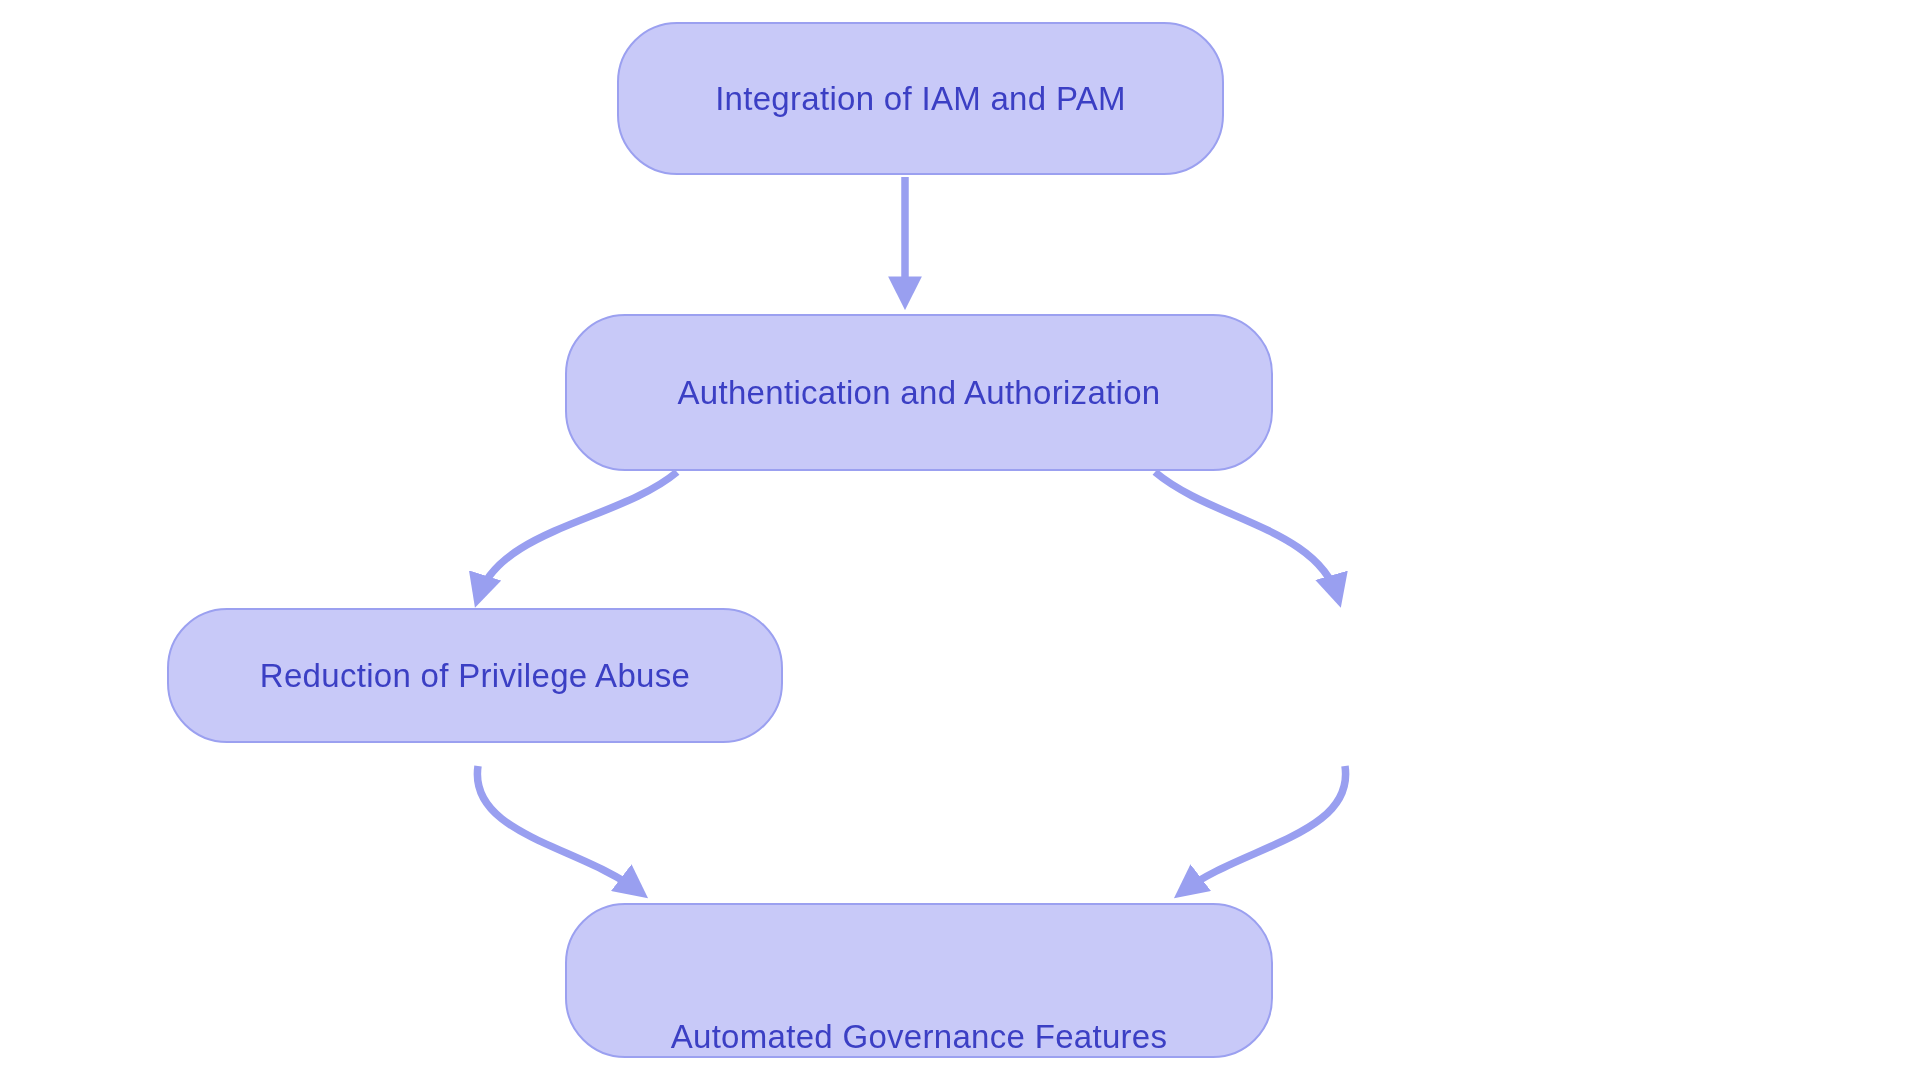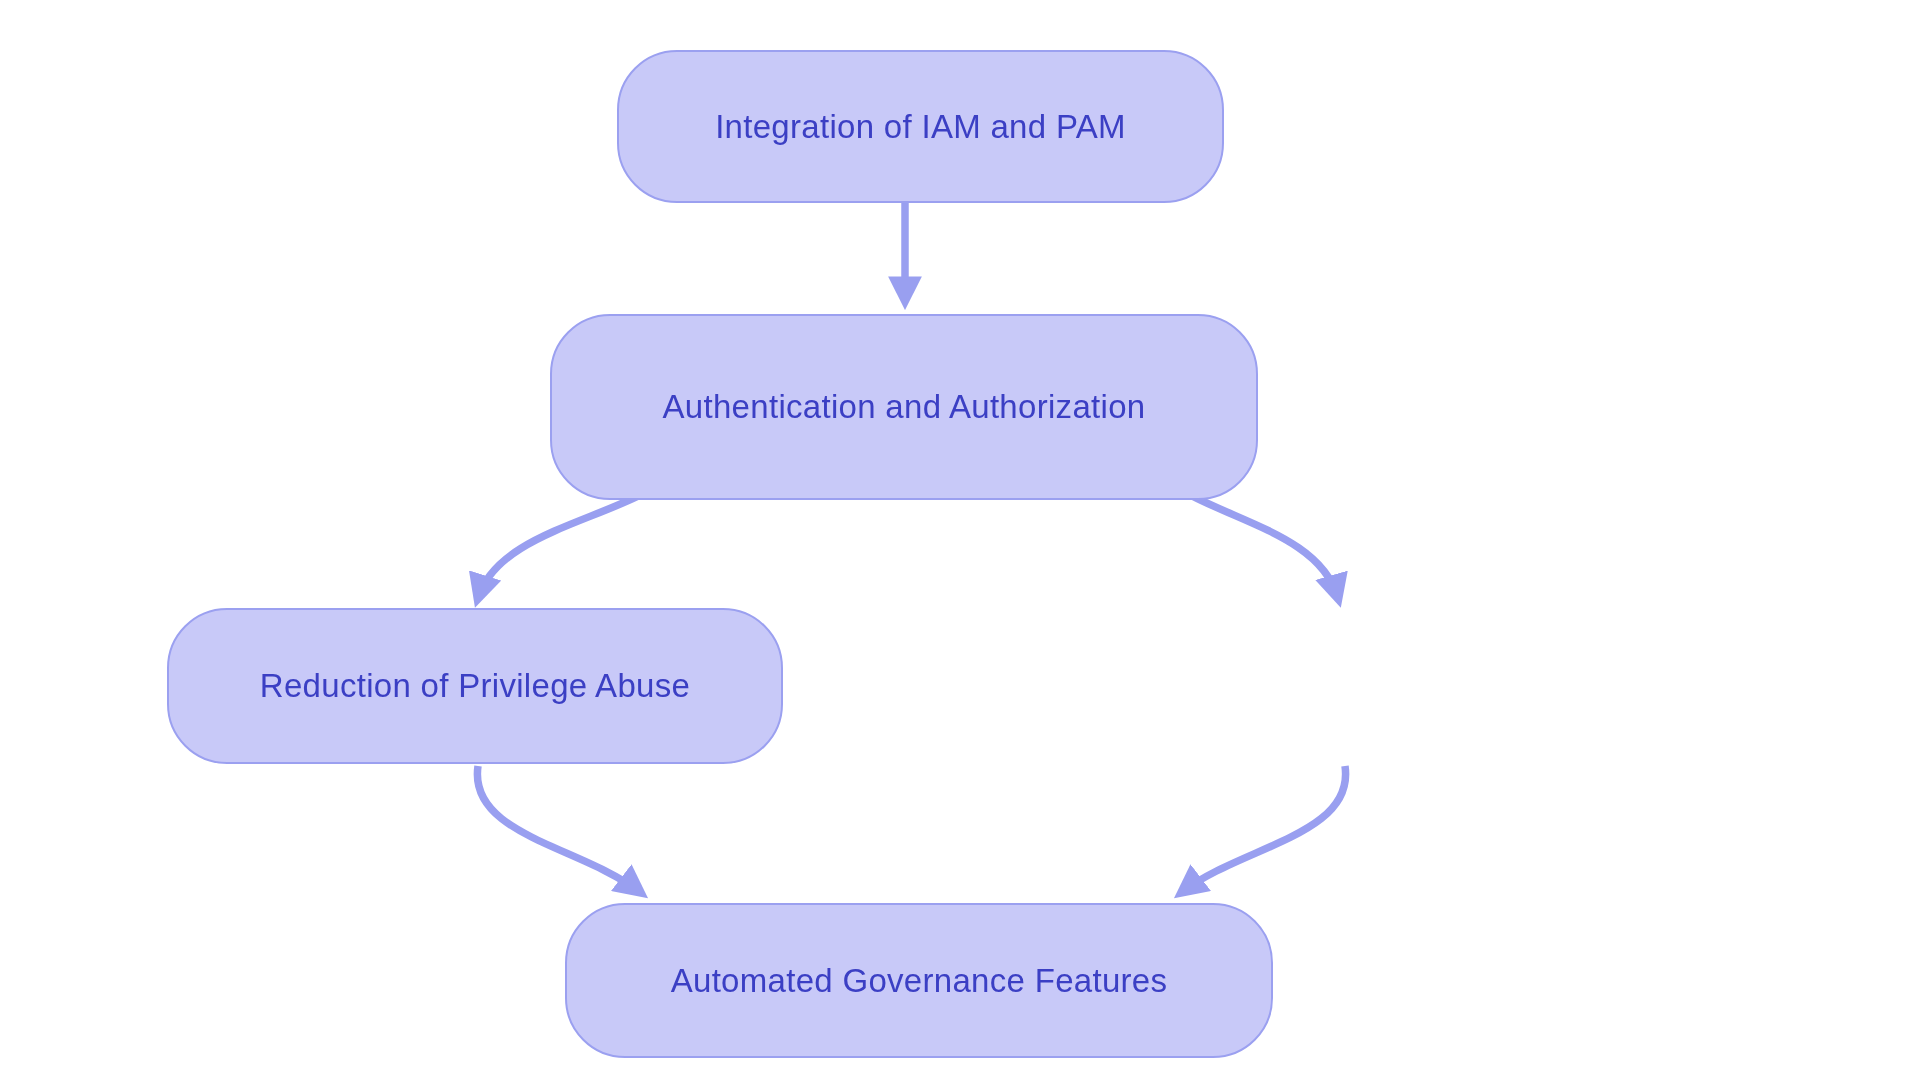--- a/index.html
+++ b/index.html
@@ -36,25 +36,25 @@
     border: 2px solid var(--node-border, #9ba0f0);
     border-radius: 60px;
     display: flex;
     align-items: center;
     justify-content: center;
     text-align: center;
     color: var(--node-text, #3b3fc4);
     font-size: 33px;
     letter-spacing: 0.3px;
   }
-  .node-integration   { left: 617px; top: 22px;  width: 607px; height: 153px; margin-top: 28px; }
-  .node-auth          { left: 550px; top: 314px; width: 708px; height: 186px; justify-content: center; }
-  .node-reduction     { left: 167px; top: 608px; width: 616px; height: 156px; text-align: center; }
+  .node-integration   { left: 617px; top: 22px;  width: 607px; height: 153px; }
+  .node-auth          { left: 565px; top: 314px; width: 708px; height: 157px; justify-content: center; }
+  .node-reduction     { left: 167px; top: 608px; width: 616px; height: 135px; text-align: center; }
   .node-jit           { left: 935px; top: 608px; width: 820px; height: 154px; }
-  .node-governance    { left: 565px; top: 903px; width: 708px; height: 155px; }
+  .node-governance    { left: 565px; top: 903px; width: 708px; height: 155px; align-items: flex-end; }
 </style>
 </head>
 <body>
 
 <div class="canvas">
 
   <svg class="edges" width="1920" height="1083" viewBox="0 0 1920 1083" aria-hidden="true">
     <defs>
       <marker id="arrow" viewBox="0 0 10 10" refX="7" refY="5" markerWidth="4.5" markerHeight="4.5" orient="auto-start-reverse">
         <path class="arrowhead" d="M 0 0 L 10 5 L 0 10 z"></path>

